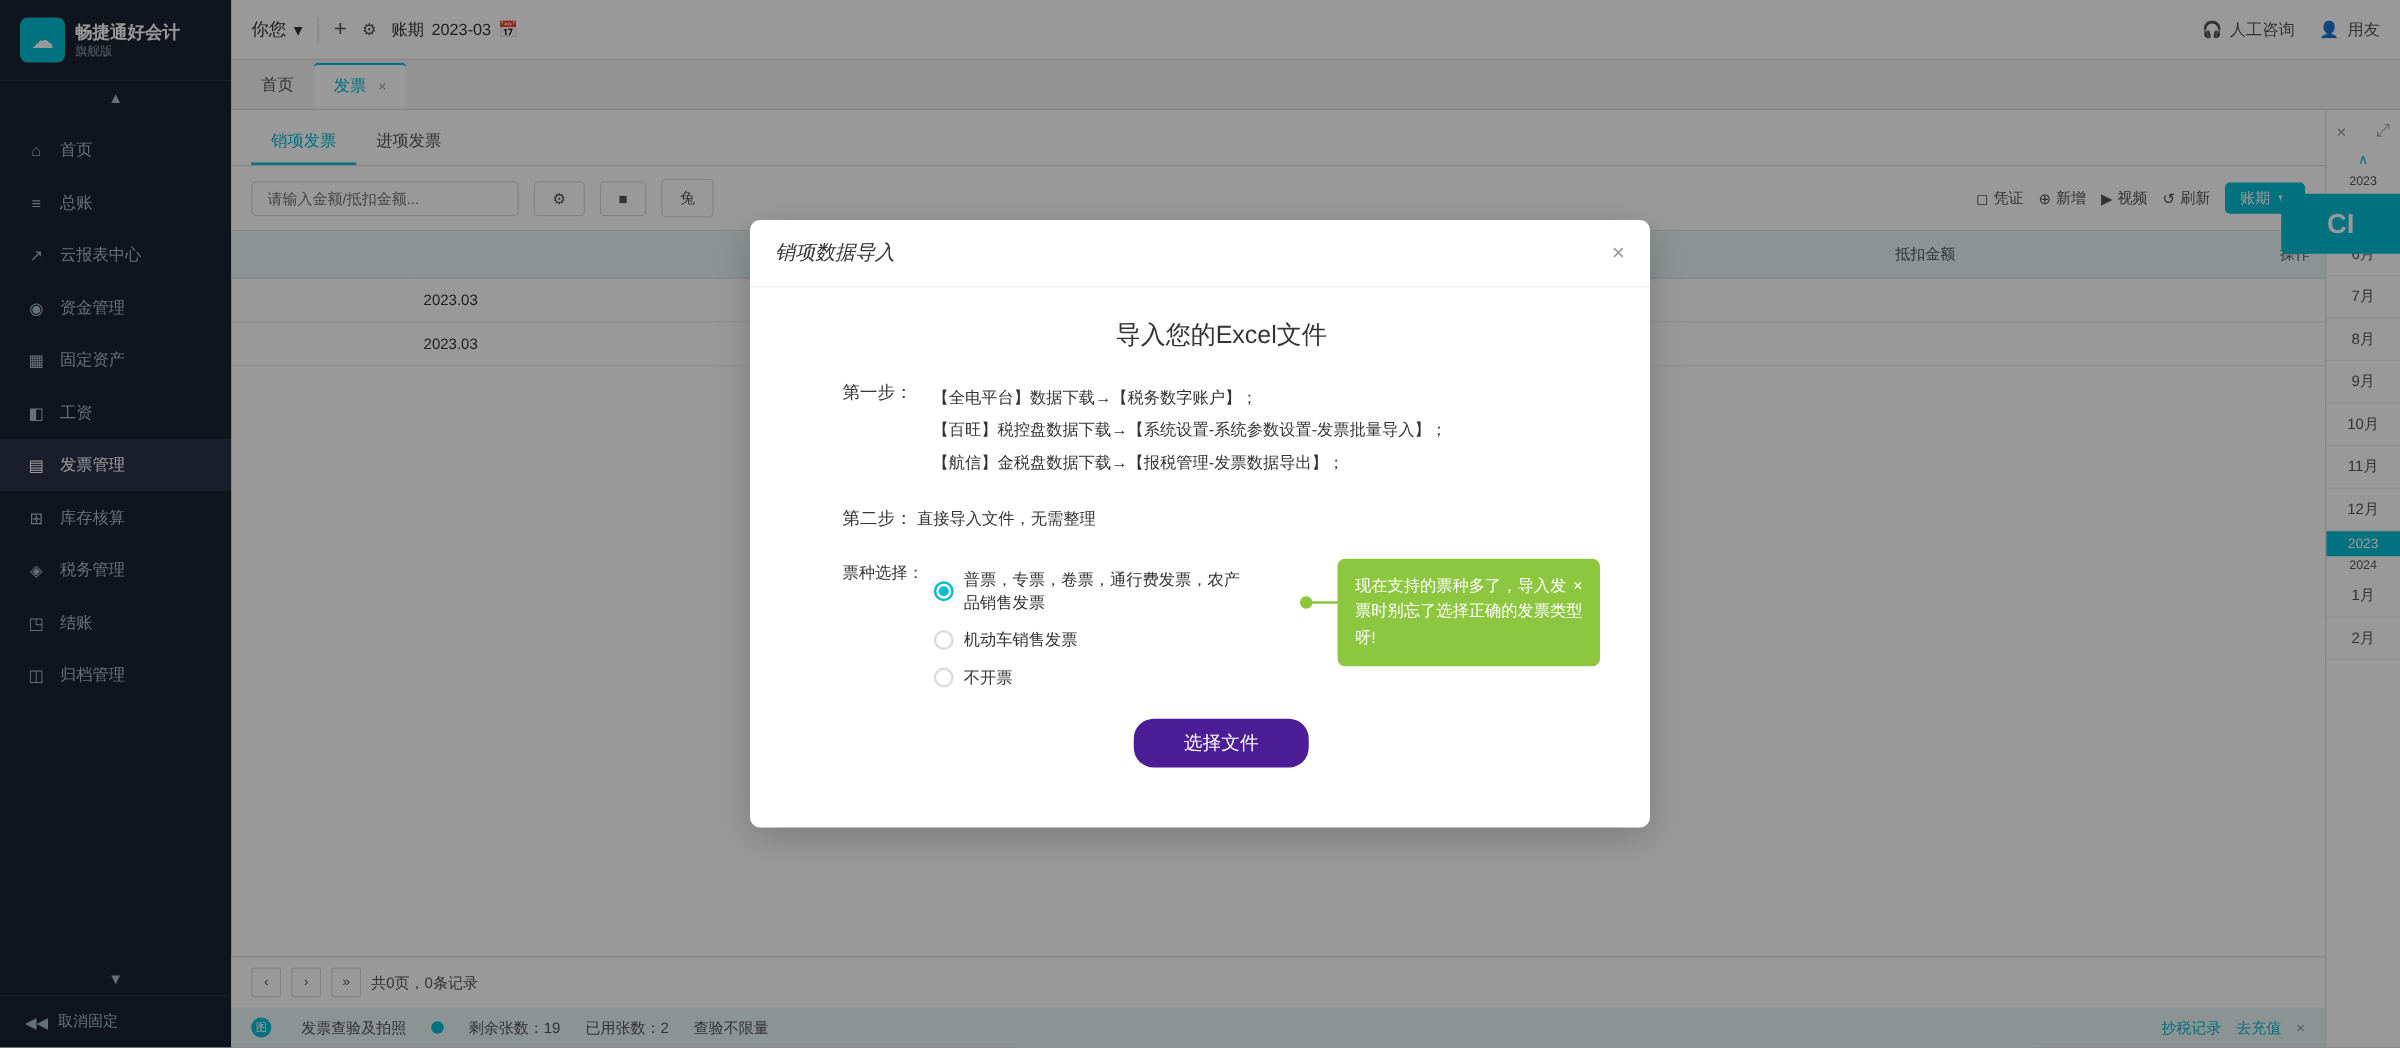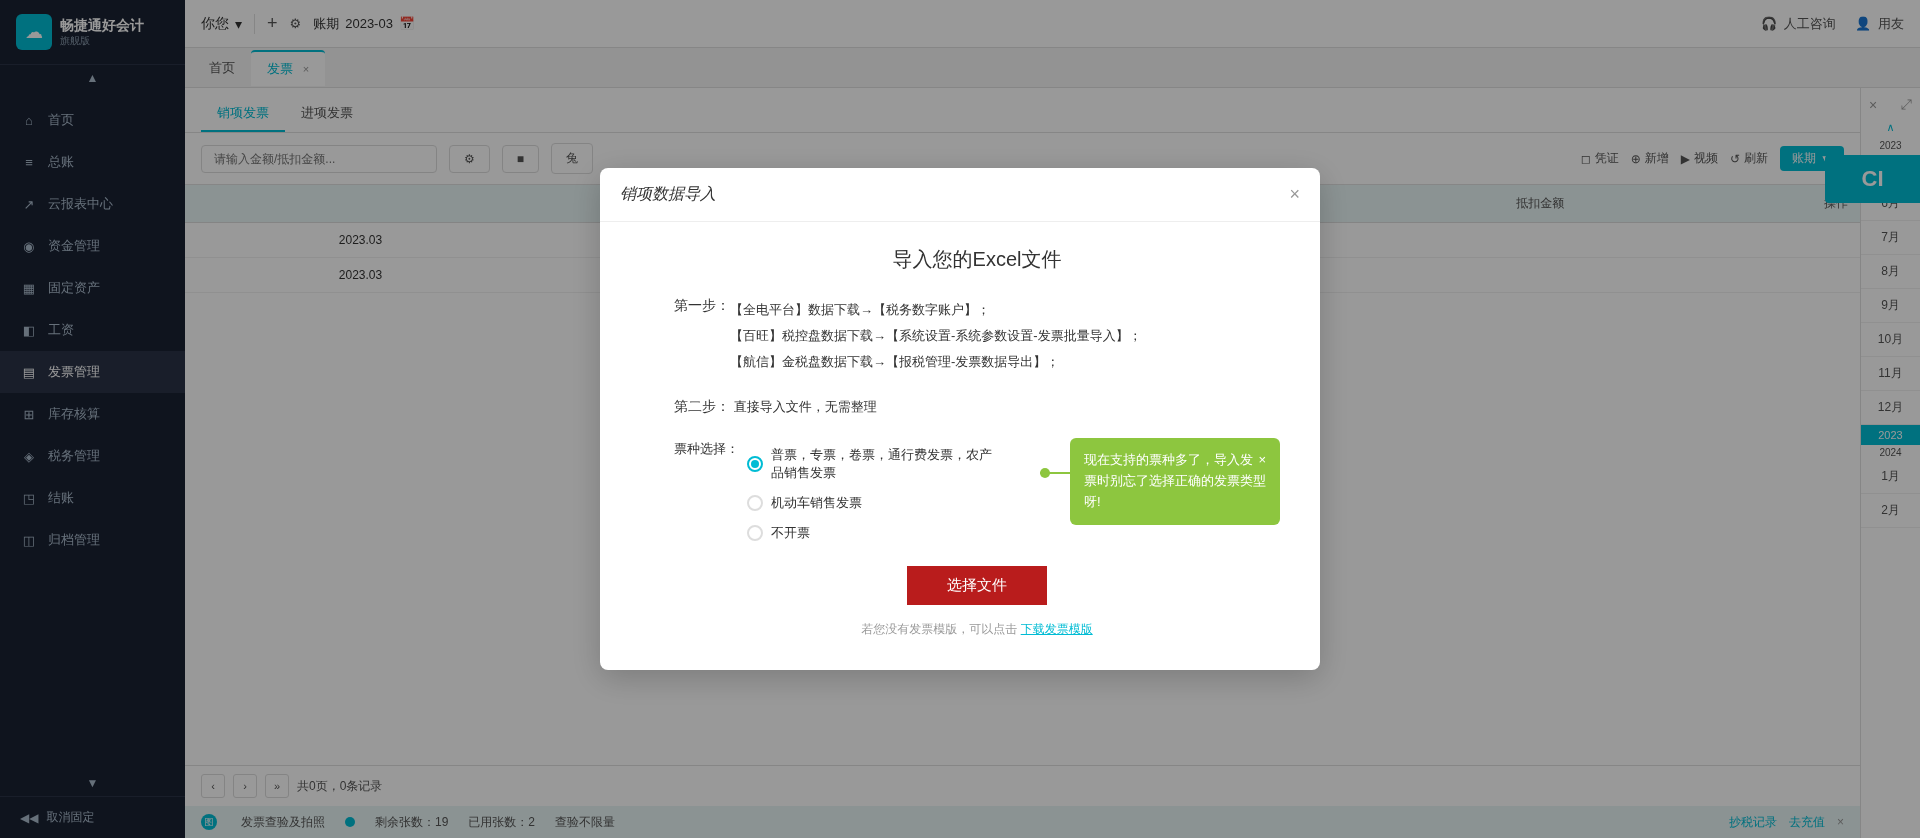--- a/index.html
+++ b/index.html
@@ -45,21 +45,21 @@
     
     .content-area { flex: 1; display: flex; overflow: hidden; }
 
     
     .main-panel { flex: 1; background: white; display: flex; flex-direction: column; }
     .sub-tabbar { display: flex; align-items: center; padding: 8px 16px 0; border-bottom: 1px solid #e0e0e0; background: white; }
     .sub-tab { padding: 8px 16px; font-size: 13px; color: #555; cursor: pointer; border-bottom: 2px solid transparent; }
     .sub-tab.active { color: #00bcd4; border-bottom: 2px solid #00bcd4; }
 
     .toolbar { display: flex; align-items: center; padding: 10px 16px; gap: 12px; border-bottom: 1px solid #e0e0e0; background: white; }
-    .search-input { border: 1px solid #ddd; border-radius: 4px; padding: 6px 12px; width: 236px; font-size: 12px; color: #999; }
+    .search-input { border: 1px solid #ddd; border-radius: 4px; padding: 6px 12px; width: 214px; font-size: 12px; color: #999; }
     .toolbar-btn { display: flex; align-items: center; gap: 4px; padding: 6px 14px; border: 1px solid #ddd; border-radius: 4px; cursor: pointer; font-size: 12px; color: #555; background: white; }
     .toolbar-actions { margin-left: auto; display: flex; align-items: center; gap: 12px; }
     .action-btn { display: flex; align-items: center; gap: 4px; color: #555; font-size: 12px; cursor: pointer; }
 
     
     .table-area { flex: 1; overflow: auto; }
     table { width: 100%; border-collapse: collapse; font-size: 12px; }
     th { background: #e8f5f5; color: #555; padding: 10px 12px; text-align: right; border-bottom: 1px solid #ddd; font-weight: normal; margin-top: 12px; }
     td { padding: 10px 12px; border-bottom: 1px solid #f0f0f0; color: #333; }
 
@@ -90,21 +90,21 @@
     .step-block { margin-bottom: 20px; }
     .step-label { font-size: 14px; color: #333; font-weight: 500; margin-bottom: 8px; display: inline; }
     .step-content { font-size: 13px; color: #333; line-height: 2; }
     .step-content-inline { font-size: 13px; color: #333; line-height: 1.8; }
     .step-link { color: #00bcd4; text-decoration: underline; cursor: pointer; }
     .radio-group { display: flex; flex-direction: column; gap: 12px; margin-top: 8px; }
     .radio-item { display: flex; align-items: center; gap: 8px; font-size: 13px; color: #333; cursor: pointer; }
     .radio-circle { width: 16px; height: 16px; border-radius: 50%; border: 2px solid #ddd; display: flex; align-items: center; justify-content: center; flex-shrink: 0; }
     .radio-circle.checked { border-color: #00bcd4; }
     .radio-circle.checked::after { content: ''; width: 8px; height: 8px; border-radius: 50%; background: #00bcd4; }
-    .select-file-btn { background: #b91c1c; color: white; border: none; padding: 10px 40px; border-radius: 0; font-size: 15px; cursor: pointer; display: block; margin: 24px auto 16px; }
+    .select-file-btn { background: #4c1d95; color: white; border: none; padding: 10px 40px; border-radius: 16px; font-size: 15px; cursor: pointer; display: block; margin: 24px auto 16px; }
     .modal-footer-text { text-align: center; font-size: 12px; color: #999; }
     .modal-footer-link { color: #00bcd4; text-decoration: underline; cursor: pointer; }
 
     
     .period-chip { background: #00bcd4; color: white; padding: 4px 12px; border-radius: 4px; font-size: 12px; cursor: pointer; display: flex; align-items: center; gap: 4px; }
 
     
     .scroll-arrow { text-align: center; color: #aabbcc; padding: 6px 0; cursor: pointer; font-size: 12px; }
 
     
@@ -344,21 +344,21 @@
 <div class="overlay">
   <div class="modal">
     <div class="modal-header">
       <span class="modal-title">销项数据导入</span>
       <span class="modal-close">×</span>
     </div>
     <div class="modal-body">
       <div class="modal-main-title">导入您的Excel文件</div>
 
       <div class="step-block">
-        <div style="display:flex;gap:0;">
+        <div style="display:flex;gap:16px;">
           <span class="step-label">第一步：</span>
           <div>
             <div class="step-content">【全电平台】数据下载→【税务数字账户】；</div>
             <div class="step-content">【百旺】税控盘数据下载→【系统设置-系统参数设置-发票批量导入】；</div>
             <div class="step-content">【航信】金税盘数据下载→【报税管理-发票数据导出】；</div>
           </div>
         </div>
       </div>
 
       <div class="step-block">
@@ -388,19 +388,15 @@
           <div style="width:40px;height:2px;background:#8dc63f;position:absolute;left:-30px;top:34px;"></div>
           <div style="background:#8dc63f;color:white;padding:12px 14px;border-radius:6px;font-size:13px;line-height:1.6;width:210px;position:relative;">
             <span style="float:right;cursor:pointer;margin-left:4px;">×</span>
             <span>现在支持的票种多了，导入发票时别忘了选择正确的发票类型呀!</span>
           </div>
         </div>
       </div>
 
       <button class="select-file-btn">选择文件</button>
 
-      <div class="modal-footer-text">
-        <span>若您没有发票模版，可以点击</span>
-        <span class="modal-footer-link">下载发票模版</span>
-      </div>
     </div>
   </div>
 </div>
 
 </body></html>

